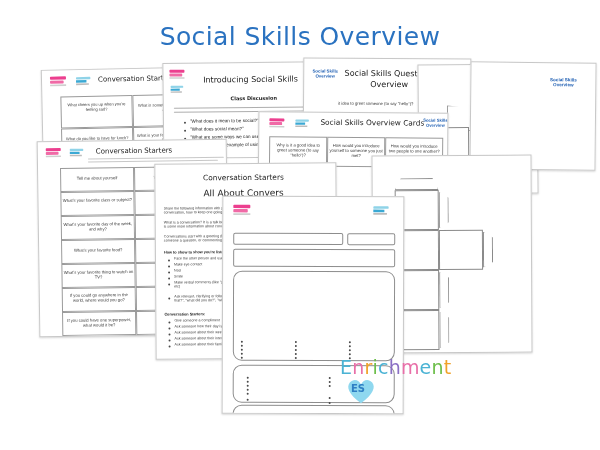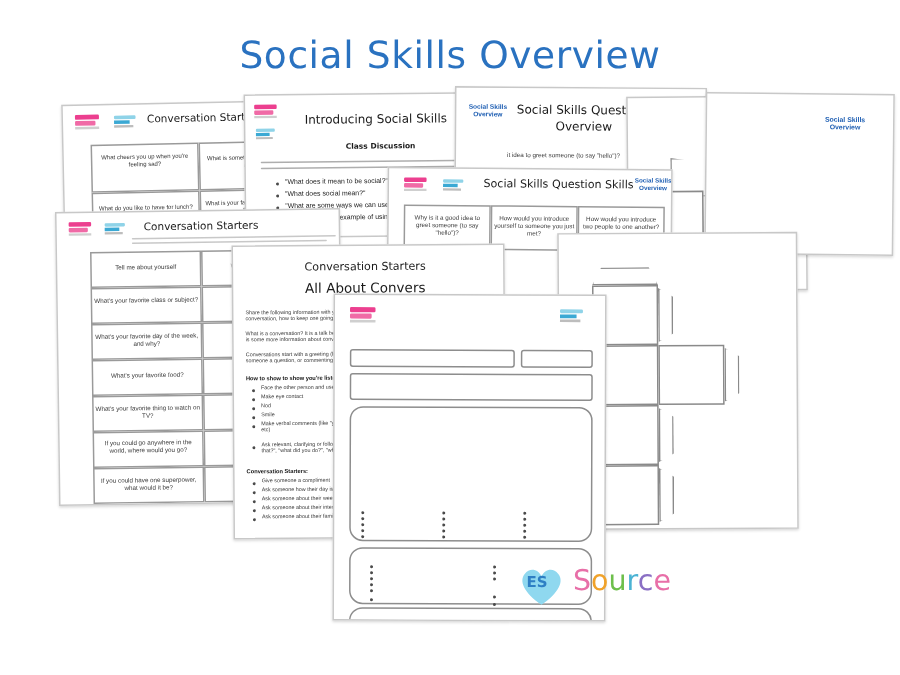--- a/index.html
+++ b/index.html
@@ -231,21 +231,21 @@
       <div class="logo-ss" style="left:10px;top:6px;transform:scale(.75);transform-origin:0 0;">
         <div class="bar b1"></div>
           <div class="bar b2"></div>
           <div class="sub"></div>
       </div>
       <div class="logo-es" style="left:36px;top:7px;transform:scale(.75);transform-origin:0 0;">
         <div class="l1"></div>
           <div class="l2"></div>
           <div class="l3"></div>
       </div>
-      <div class="ttl-hand" style="left:58px;top:5px;width:110px;font-size:7.4px;">Social Skills Question Skills</div>
+      <div class="ttl-hand" style="left:58px;top:5px;width:110px;font-size:7.4px;">Social Skills Overview Cards</div>
       <div class="hdr-blue" style="left:160px;top:5px;width:32px;font-size:4.2px;">Social Skills Overview</div>
 
       <div class="cardbox" style="left:10px;top:24px;width:58px;height:30px;"></div>
       <div class="cardtxt" style="left:12px;top:30px;width:54px;font-size:4.2px;">Why is it a good idea to greet someone (to say "hello")?</div>
       <div class="cardbox" style="left:68px;top:24px;width:58px;height:30px;"></div>
       <div class="cardtxt" style="left:70px;top:30px;width:54px;font-size:4.2px;">How would you introduce yourself to someone you just met?</div>
       <div class="cardbox" style="left:126px;top:24px;width:58px;height:30px;"></div>
       <div class="cardtxt" style="left:128px;top:30px;width:54px;font-size:4.2px;">How would you introduce two people to one another?</div>
 
       <div class="cardbox" style="left:10px;top:54px;width:58px;height:30px;"></div>
@@ -418,24 +418,24 @@
       <div class="cardtxt" style="left:112px;top:198px;width:58px;font-size:3.2px;text-align:left;"></div>
       <div class="bullet" style="left:106px;top:205px;"></div>
       <div class="cardtxt" style="left:112px;top:203px;width:58px;font-size:3.2px;text-align:left;"></div>
 
       <div class="lp-round" style="left:10px;top:208px;width:162px;height:24px;"></div>
       <div class="lp-lbl" style="left:16px;top:211px;font-size:4.6px;"></div>
     </div>
   </div>
 
   <div class="wm">
+    <div class="w1">
+      <span style="color:#4bb3d4">E</span><span style="color:#e86fa8">n</span><span style="color:#f0a22a">r</span><span style="color:#6dbf4b">i</span><span style="color:#4bb3d4">c</span><span style="color:#8a6fc4">h</span><span style="color:#e86fa8">m</span><span style="color:#4bb3d4">e</span><span style="color:#6dbf4b">n</span><span style="color:#f0a22a">t</span>
+    </div>
     <div class="heart">
       <svg viewBox="0 0 34 30">
           <path d="M17 28 C 4 19, 1 11, 5 6 C 9 1, 15 3, 17 8 C 19 3, 25 1, 29 6 C 33 11, 30 19, 17 28 Z" fill="#8fd8ef"></path>
         </svg>
     </div>
     <div class="es">ES</div>
-    <div class="w2">
-      <span style="color:#e86fa8">S</span><span style="color:#f0a22a">o</span><span style="color:#6dbf4b">u</span><span style="color:#4bb3d4">r</span><span style="color:#8a6fc4">c</span><span style="color:#e86fa8">e</span>
-    </div>
   </div>
 
 </div>
 
 </body></html>

